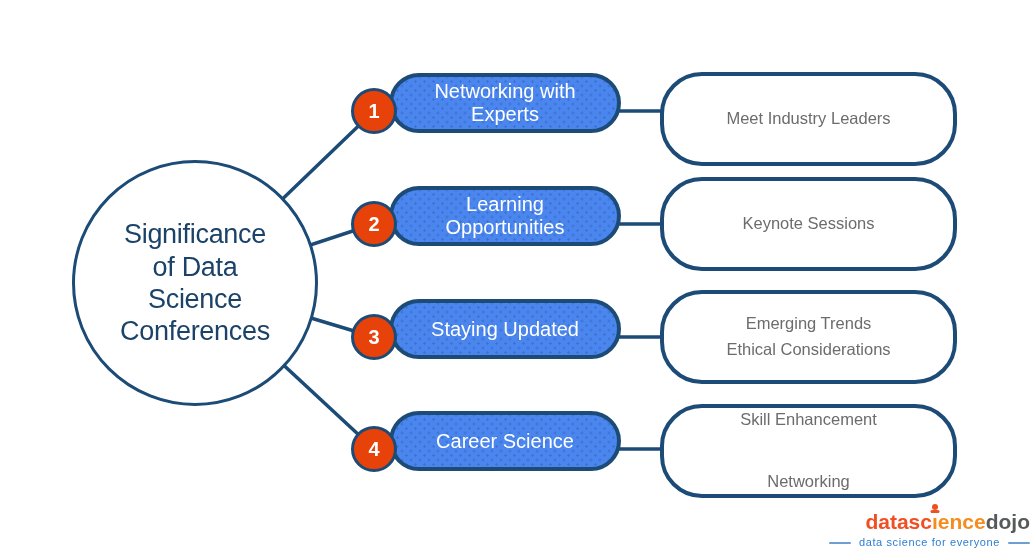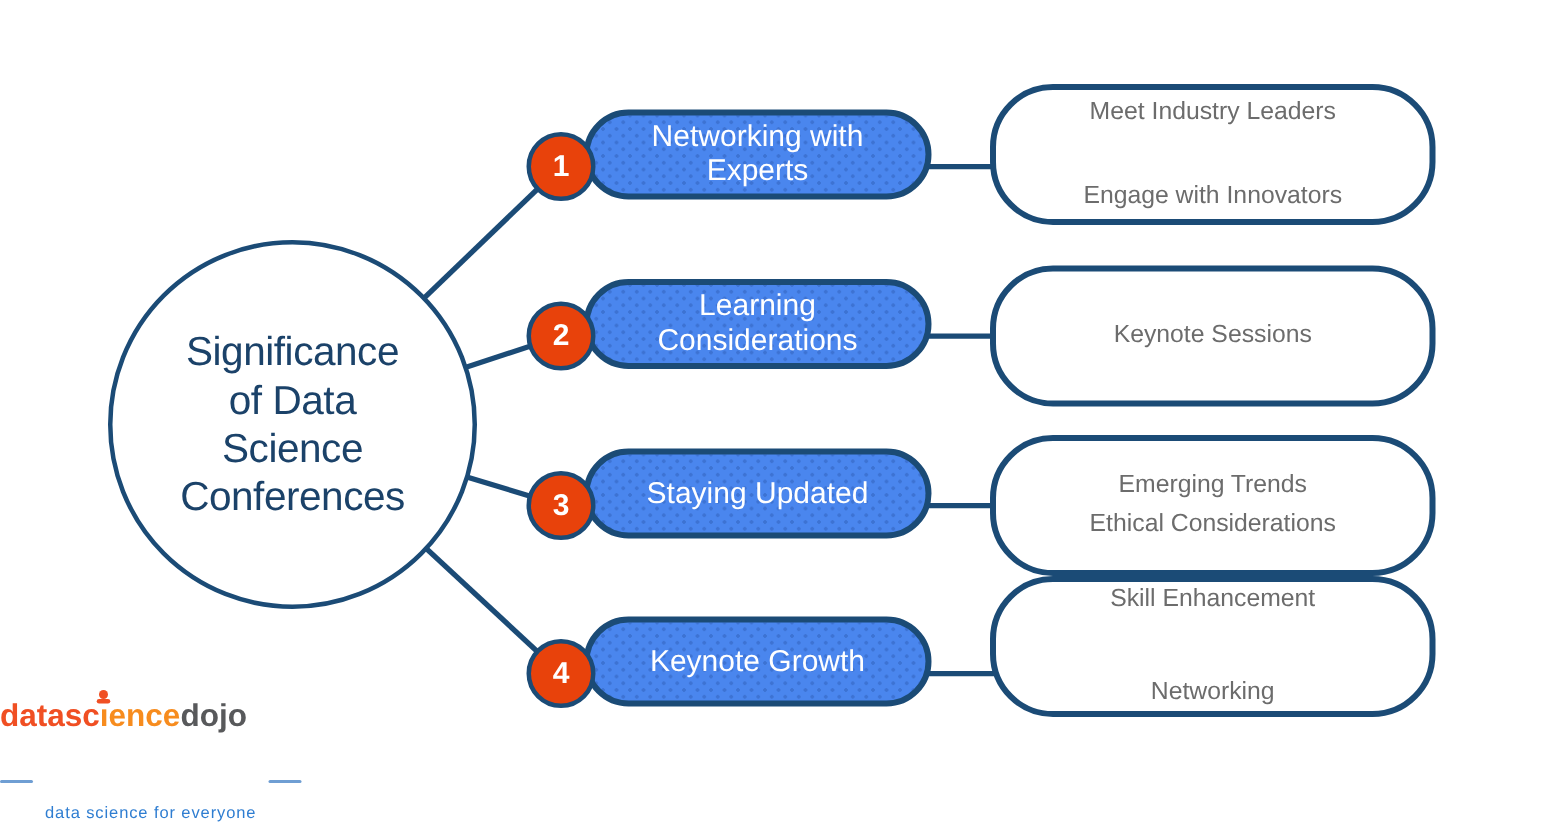--- a/index.html
+++ b/index.html
@@ -41,38 +41,38 @@
   .detail-box{
     position:absolute;left:660px;width:297px;height:94px;box-sizing:border-box;
     background:#ffffff;border:4px solid #1b4b76;border-radius:42px;
     display:flex;flex-direction:column;align-items:center;justify-content:center;
     text-align:center;z-index:2;
   }
   .detail-box .detail-line{color:#6c6c6c;font-size:16.5px;line-height:1.55;}
   
   .logo{
     position:absolute;left:0;right:0;bottom:6px;
-    display:flex;flex-direction:column;align-items:flex-start;z-index:2;
+    display:flex;flex-direction:column;align-items:flex-end;z-index:2;
   }
   .logo-brand{font-size:21px;font-weight:bold;letter-spacing:0;line-height:1;}
   .logo-data{color:#f04f23;}
   .logo-science{color:#f78c1e;}
   .person-i{position:relative;display:inline-block;color:#f78c1e;}
   .person-i::before{
     content:"";position:absolute;width:6px;height:6px;border-radius:50%;
     background:#f04f23;top:-7px;left:50%;transform:translateX(-50%);
   }
   .person-i::after{
     content:"";position:absolute;width:9px;height:3px;border-radius:3px;
     background:#f04f23;top:-1px;left:50%;transform:translateX(-50%);
   }
   .logo-dojo{color:#58595b;}
   .tagline-row{display:flex;align-items:center;gap:8px;margin-top:5px;}
   .tagline-dash{width:22px;height:2px;background:#6f9ed3;border-radius:1px;}
-  .tagline{color:#2e7dd1;font-size:11px;letter-spacing:0.6px;line-height:1;margin-top:44px;}
+  .tagline{color:#2e7dd1;font-size:11px;letter-spacing:0.6px;line-height:1;}
 </style>
 </head>
 <body>
 
 <div class="canvas">
 
   <svg class="connectors" width="1030" height="554">
     <g stroke="#1b4b76" stroke-width="3.5" fill="none">
       <line x1="195" y1="283" x2="374" y2="111"></line>
       <line x1="195" y1="283" x2="374" y2="224"></line>
@@ -91,53 +91,52 @@
     <div class="line">Science</div>
     <div class="line">Conferences</div>
   </div>
 
   <div class="badge" style="top:88px;">
     <span>1</span>
   </div>
   <div class="pill" style="top:73px;">
     <span>Networking with Experts</span>
   </div>
-  <div class="detail-box" style="top:56px;gap:30px;">
+  <div class="detail-box" style="top:72px;gap:30px;">
     <div class="detail-line">Meet Industry Leaders</div>
-    <div class="detail-line">Engage with Innovators</div>
   </div>
 
   <div class="badge" style="top:201px;">
     <span>2</span>
   </div>
   <div class="pill" style="top:186px;">
-    <span>Learning Considerations</span>
+    <span>Learning Opportunities</span>
   </div>
   <div class="detail-box" style="top:177px;">
     <div class="detail-line">Keynote Sessions</div>
   </div>
 
   <div class="badge" style="top:314px;">
     <span>3</span>
   </div>
   <div class="pill" style="top:299px;">
     <span>Staying Updated</span>
   </div>
   <div class="detail-box" style="top:290px;">
     <div class="detail-line">Emerging Trends</div>
     <div class="detail-line">Ethical Considerations</div>
   </div>
 
   <div class="badge" style="top:426px;">
     <span>4</span>
   </div>
   <div class="pill" style="top:411px;">
-    <span>Keynote Growth</span>
+    <span>Career Science</span>
   </div>
-  <div class="detail-box" style="top:384px;gap:36px;">
+  <div class="detail-box" style="top:404px;gap:36px;">
     <div class="detail-line">Skill Enhancement</div>
     <div class="detail-line">Networking</div>
   </div>
 
   <div class="logo">
     <div class="logo-brand">
       <span class="logo-data">datasc</span><span class="person-i">ı</span><span class="logo-science">ence</span><span class="logo-dojo">dojo</span>
     </div>
     <div class="tagline-row">
       <span class="tagline-dash"></span>

